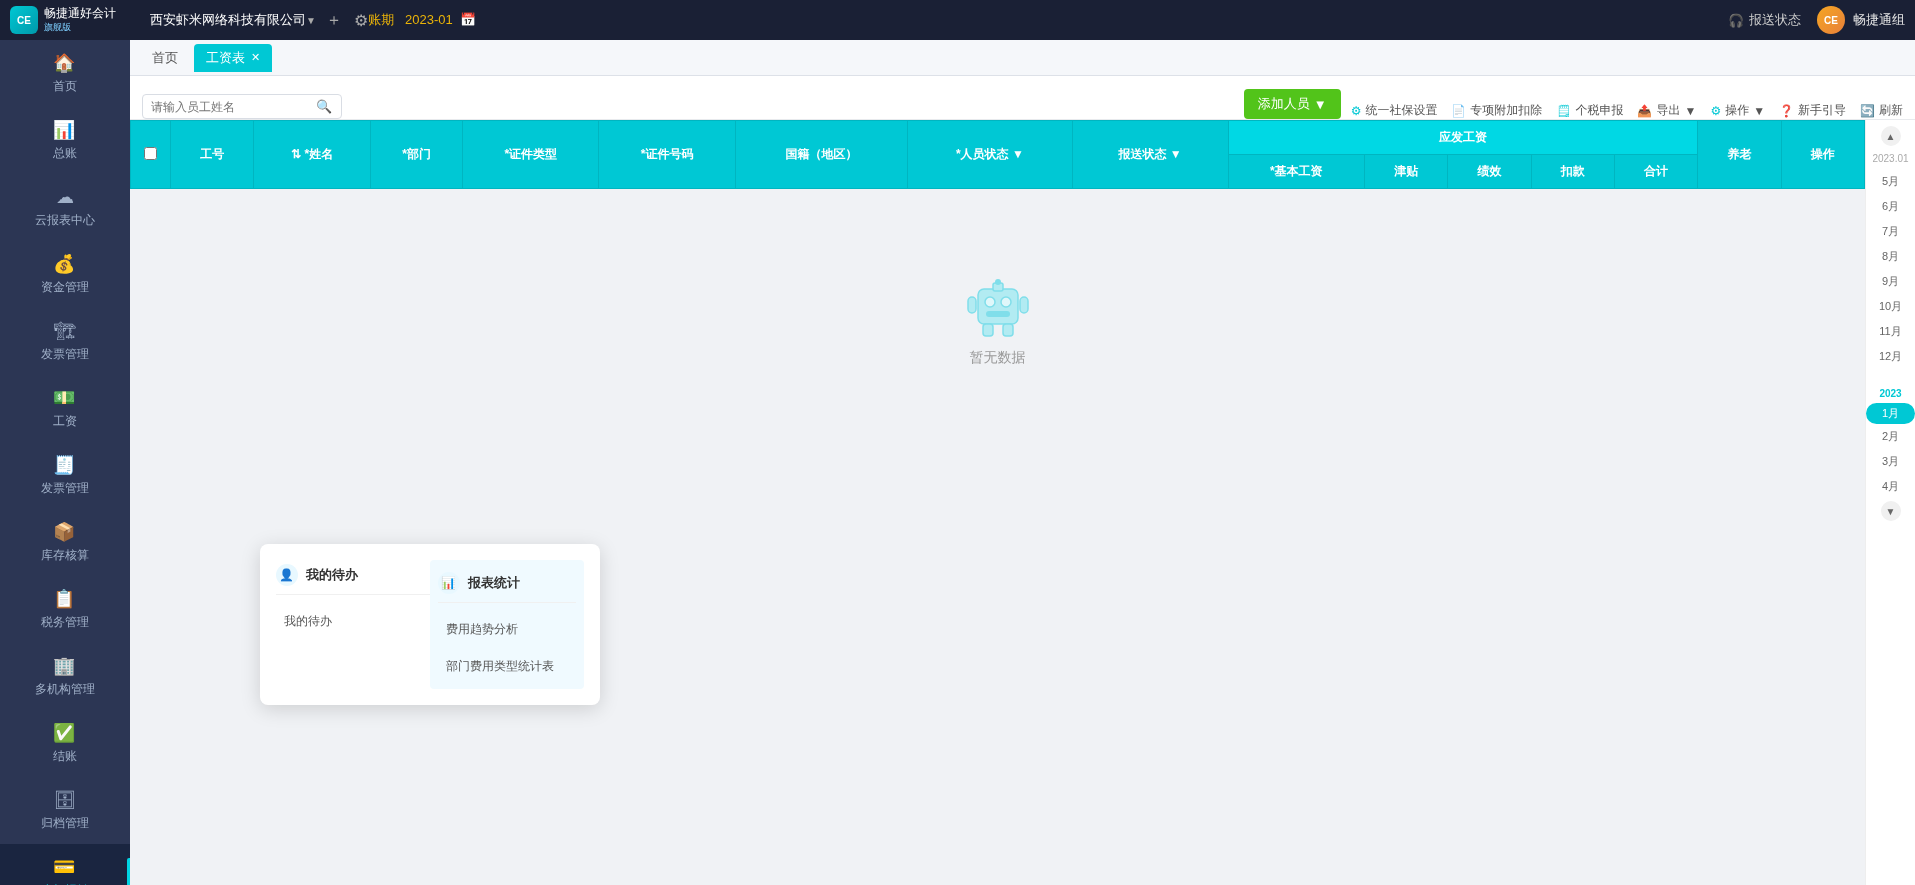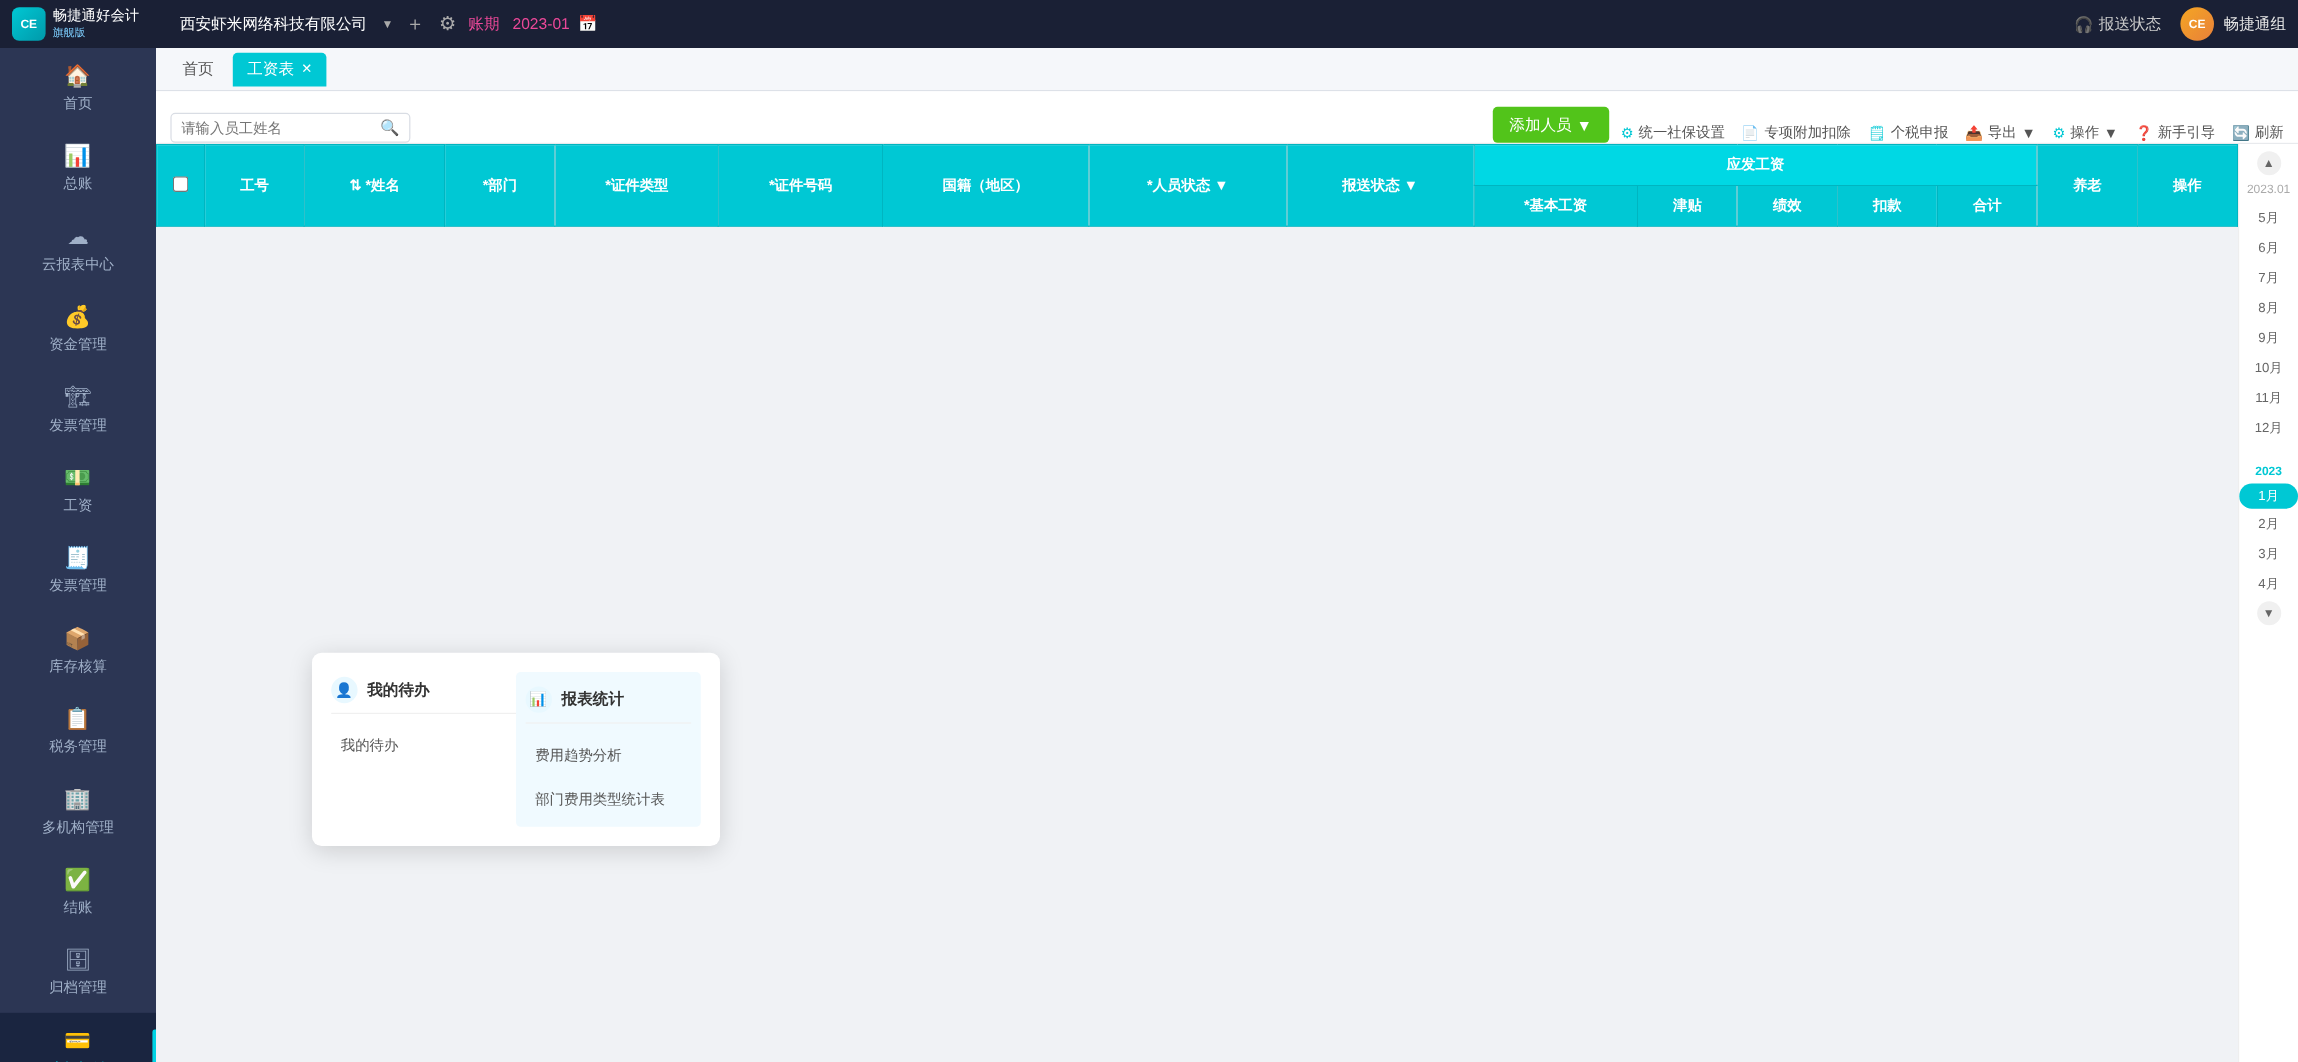--- a/index.html
+++ b/index.html
@@ -23,34 +23,34 @@
     .logo-icon {
       width: 28px; height: 28px;
       background: linear-gradient(135deg, #00c8d4, #0099aa);
       border-radius: 6px;
       display: flex; align-items: center; justify-content: center;
       color: white; font-size: 10px; font-weight: bold;
     }
     .logo-text { color: white; font-size: 12px; line-height: 1.2; }
     .logo-sub { color: #7ecfff; font-size: 9px; }
     .company-selector {
-      display: flex; align-items: center; gap: 12px;
+      display: flex; align-items: center; gap: 0;
       color: white; font-size: 13px; margin-left: 10px;
       cursor: pointer;
     }
     .company-selector .arrow { color: #aaa; font-size: 10px; }
     .header-actions {
       display: flex; align-items: center; gap: 12px;
       margin-left: 10px;
     }
     .header-actions .icon-btn {
       color: #aaa; font-size: 16px; cursor: pointer;
       background: none; border: none;
     }
-    .period-label { color: #ec4899; font-size: 13px; margin-left: 10px; }
+    .period-label { color: #eab308; font-size: 13px; }
     .header-right {
       margin-left: auto;
       display: flex; align-items: center; gap: 16px;
     }
     .service-btn {
       display: flex; align-items: center; gap: 4px;
       color: #ccc; font-size: 13px; cursor: pointer;
     }
     .user-area {
       display: flex; align-items: center; gap: 8px;
@@ -494,20 +494,35 @@
               <th>津贴</th>
               <th>绩效</th>
               <th>扣款</th>
               <th>合计</th>
             </tr>
           </thead>
           <tbody>
           </tbody>
         </table>
 
+        <div class="empty-state">
+          <svg class="robot-svg" viewBox="0 0 80 80">
+            <rect x="20" y="20" width="40" height="35" rx="6" fill="#b2ebf2" stroke="#80deea" stroke-width="1.5"></rect>
+            <circle cx="32" cy="33" r="5" fill="#e0f7fa" stroke="#80deea" stroke-width="1.5"></circle>
+            <circle cx="48" cy="33" r="5" fill="#e0f7fa" stroke="#80deea" stroke-width="1.5"></circle>
+            <rect x="28" y="42" width="24" height="6" rx="3" fill="#80deea"></rect>
+            <rect x="35" y="14" width="10" height="8" rx="2" fill="#b2ebf2" stroke="#80deea" stroke-width="1.5"></rect>
+            <circle cx="40" cy="13" r="3" fill="#80deea"></circle>
+            <rect x="10" y="28" width="8" height="16" rx="4" fill="#b2ebf2" stroke="#80deea" stroke-width="1.5"></rect>
+            <rect x="62" y="28" width="8" height="16" rx="4" fill="#b2ebf2" stroke="#80deea" stroke-width="1.5"></rect>
+            <rect x="25" y="55" width="10" height="12" rx="3" fill="#b2ebf2" stroke="#80deea" stroke-width="1.5"></rect>
+            <rect x="45" y="55" width="10" height="12" rx="3" fill="#b2ebf2" stroke="#80deea" stroke-width="1.5"></rect>
+          </svg>
+          <span>暂无数据</span>
+        </div>
 
         <div class="popup-menu">
           <div class="popup-col">
             <div class="popup-col-header">
               <div class="ph-icon">👤</div>
               <span>我的待办</span>
             </div>
             <div class="popup-item">
               <span>我的待办</span>
             </div>

